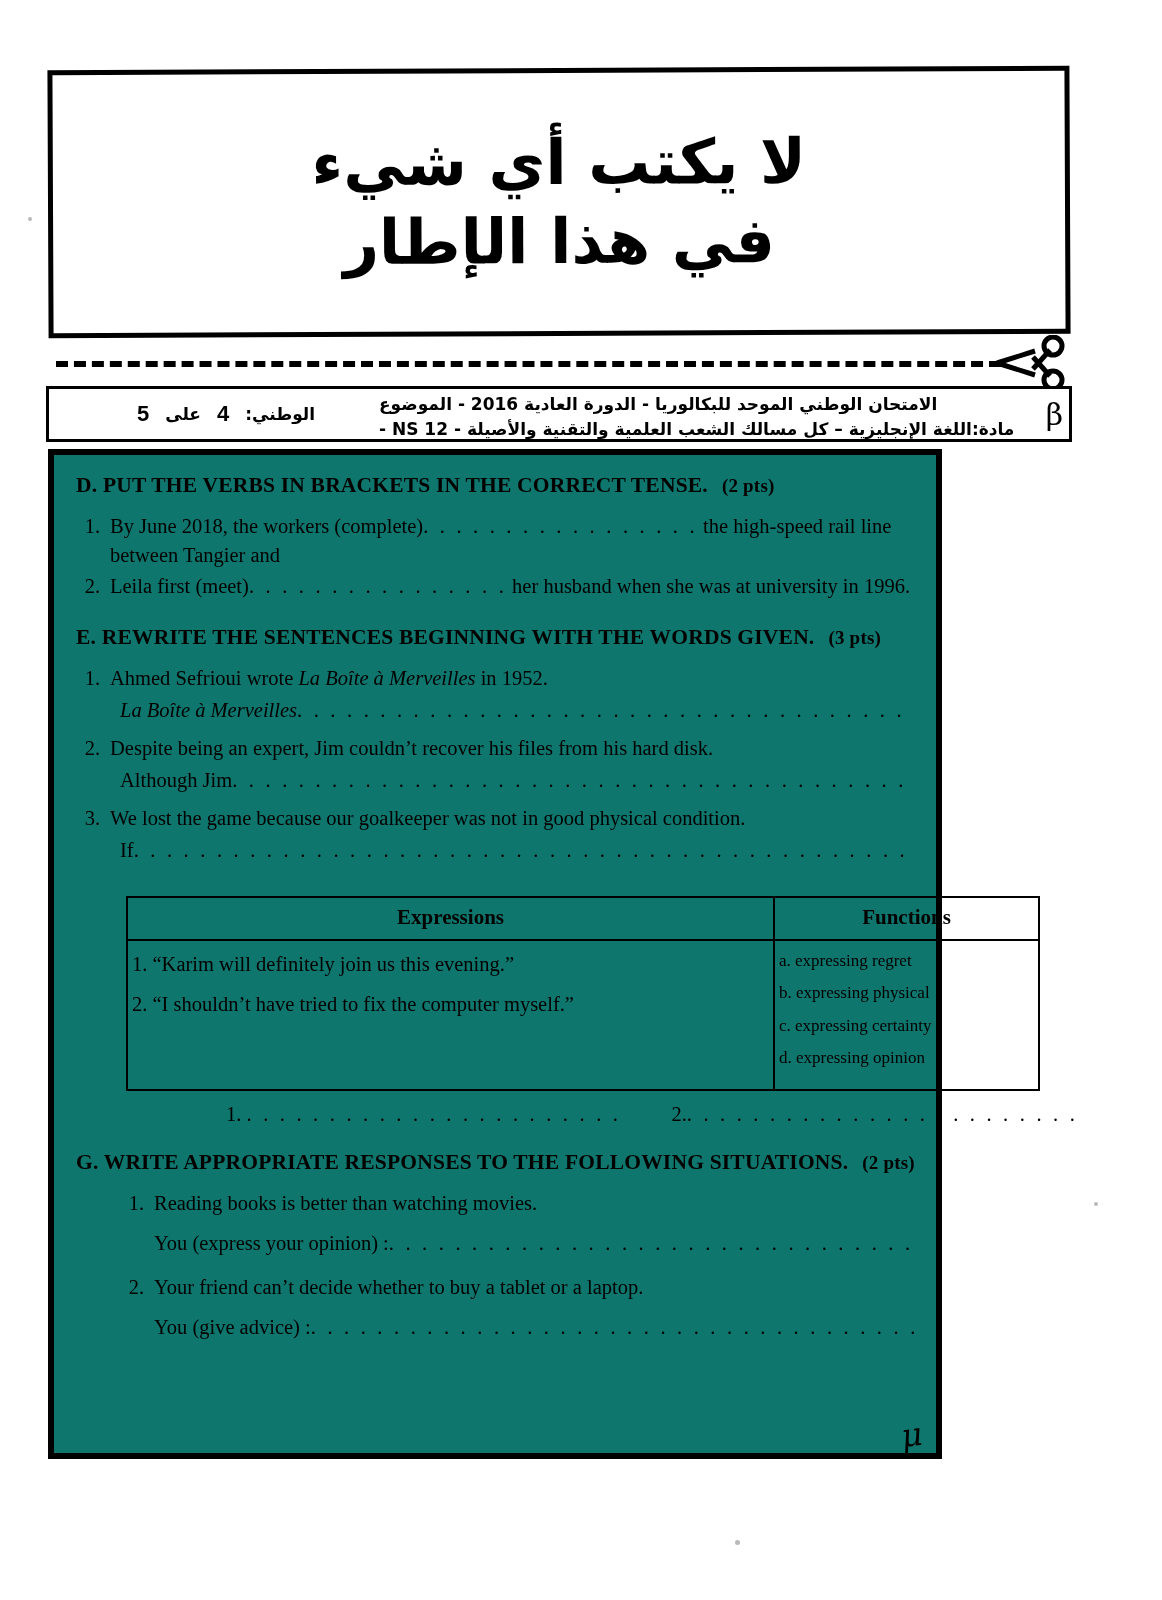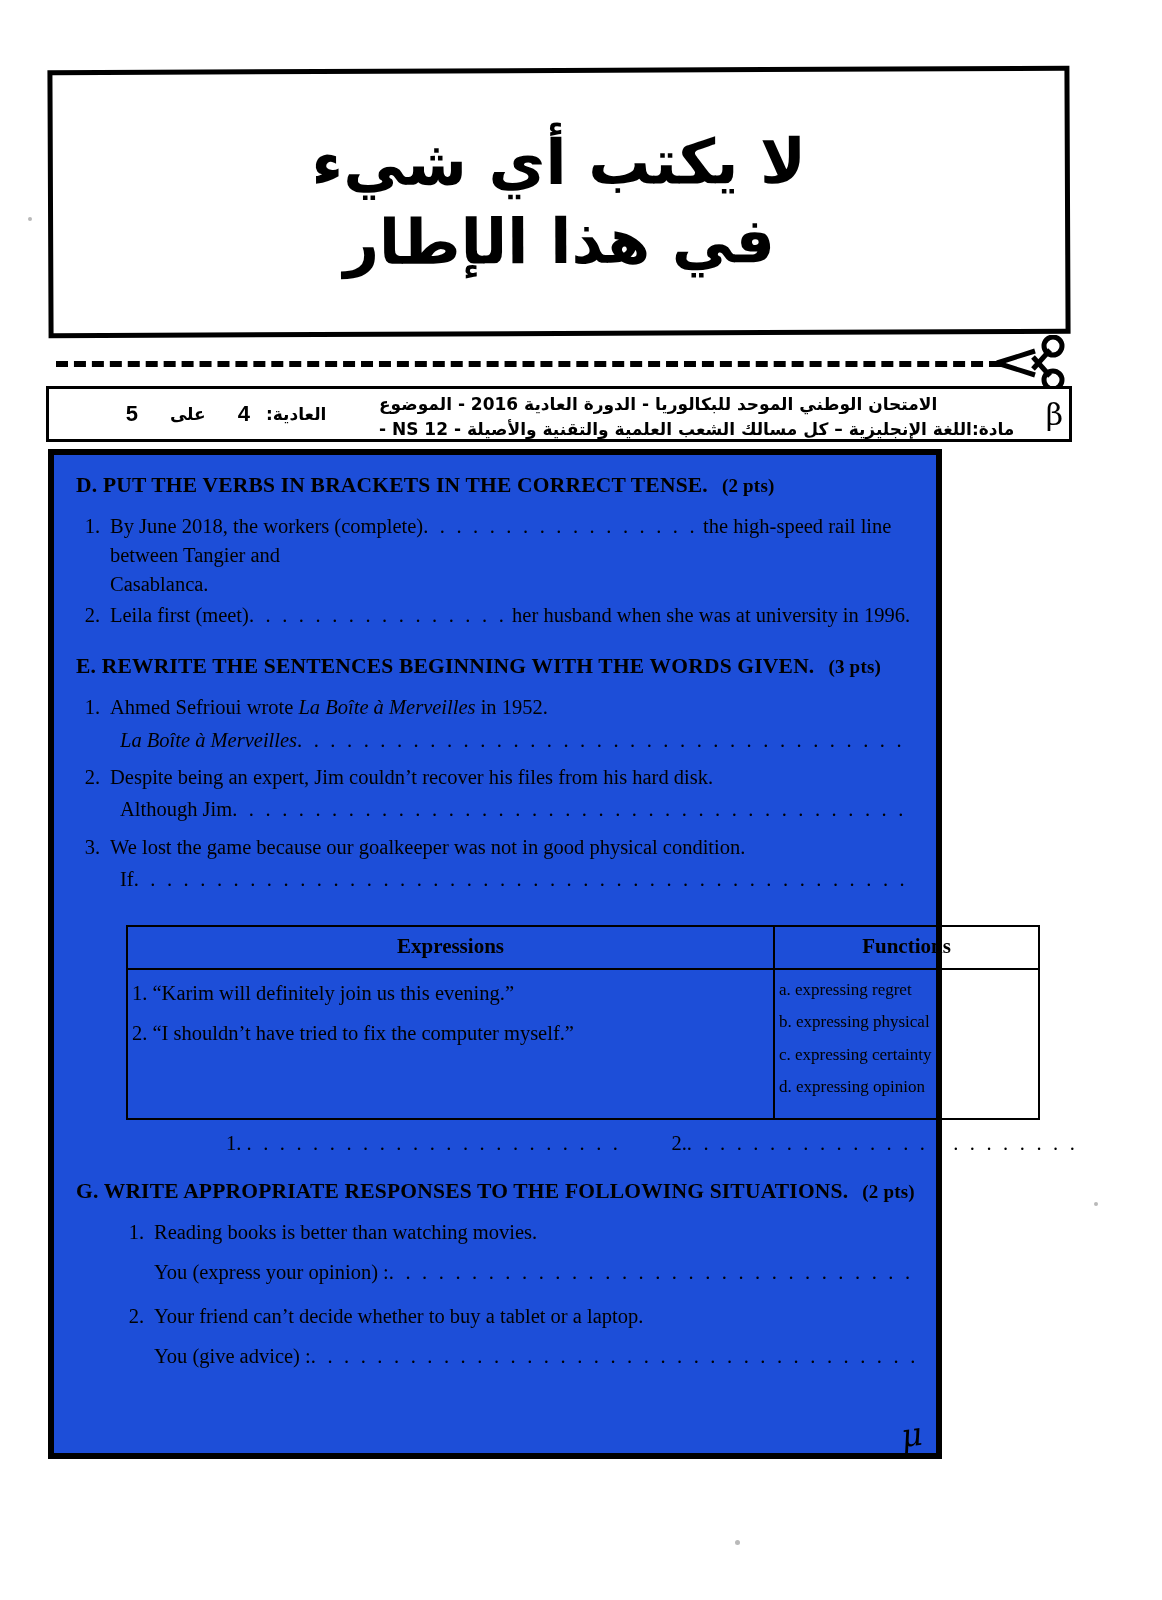--- a/index.html
+++ b/index.html
@@ -95,21 +95,21 @@
     font-weight: bold;
     font-size: 17px;
     white-space: nowrap;
   }
   .hdr-page .pg-num {
     font-family: "Liberation Sans", sans-serif;
     font-weight: bold;
     font-size: 22px;
     margin: 0 16px;
   }
-  .hdr-page .pg-of { margin: 0 16px; }
+  .hdr-page .pg-of { margin: 0 0; }
   .hdr-main {
     position: absolute;
     left: 330px;
     top: 3px;
     width: 650px;
     height: 50px;
     display: flex;
     flex-direction: column;
     justify-content: center;
     align-items: flex-end;
@@ -132,21 +132,21 @@
 
   
   .content-frame {
     position: absolute;
     left: 48px;
     top: 437px;
     width: 894px;
     height: 1010px;
     border: 6px solid #000;
     box-sizing: border-box;
-    background: #1d4ed8;
+    background: #0f766e;
     padding: 18px 22px 10px 22px;
   }
 
   
   .sec-head {
     font-family: "Liberation Serif", serif;
     font-weight: bold;
     font-size: 21.5px;
     letter-spacing: 0.2px;
     margin: 0 0 6px 0;
@@ -284,21 +284,21 @@
       <circle cx="58" cy="45" r="9" fill="none" stroke="#000" stroke-width="5"></circle>
       <g fill="none" stroke="#000" stroke-width="5">
         <line x1="38" y1="34" x2="55" y2="15"></line>
         <line x1="38" y1="22" x2="55" y2="41"></line>
       </g>
     </svg>
   </div>
 
   <div class="header-band">
     <div class="hdr-page">
-      <span>العادية:</span>
+      <span>الوطني:</span>
       <span class="pg-num">4</span>
       <span class="pg-of">على</span>
       <span class="pg-num">5</span>
     </div>
     <div class="hdr-main">
       <div>الامتحان الوطني الموحد للبكالوريا   - الدورة العادية  2016   - الموضوع</div>
       <div>مادة:اللغة الإنجليزية – كل مسالك الشعب العلمية والتقنية والأصيلة - NS 12 -</div>
     </div>
     <div class="hdr-beta">β</div>
   </div>
@@ -308,21 +308,20 @@
     <div class="sec-block">
       <div class="sec-head">
         <span>D. PUT THE VERBS IN BRACKETS IN THE CORRECT TENSE.</span><span class="pts">(2 pts)</span>
       </div>
       <div class="gap-sm"></div>
 
       <div class="qitem">
         <div class="qnum">1.</div>
         <div class="qbody">
           <span>By June 2018, the workers (complete)</span><span class="dots">. . . . . . . . . . . . . . . . .</span> <span>the high-speed rail line between Tangier and</span>
-          <div>Casablanca.</div>
         </div>
       </div>
 
       <div class="qitem">
         <div class="qnum">2.</div>
         <div class="qbody">
           <span>Leila first (meet)</span><span class="dots">. . . . . . . . . . . . . . . .</span> <span>her husband when she was at university in 1996.</span>
         </div>
       </div>
     </div>

